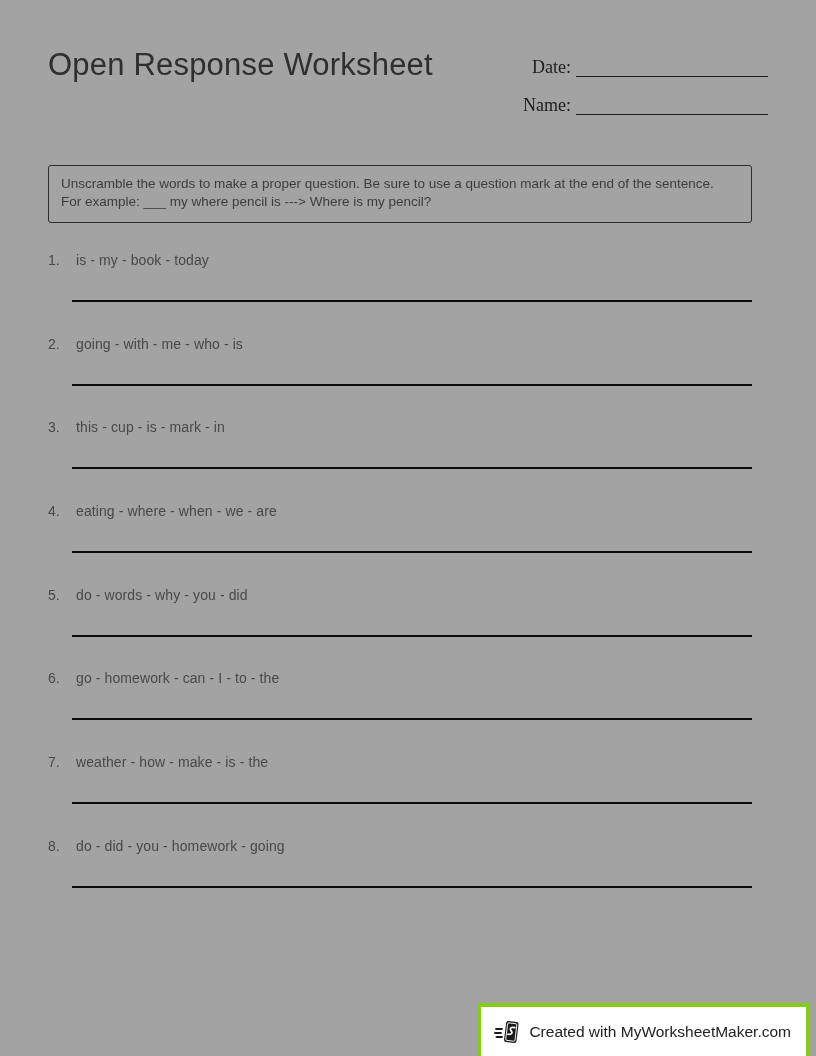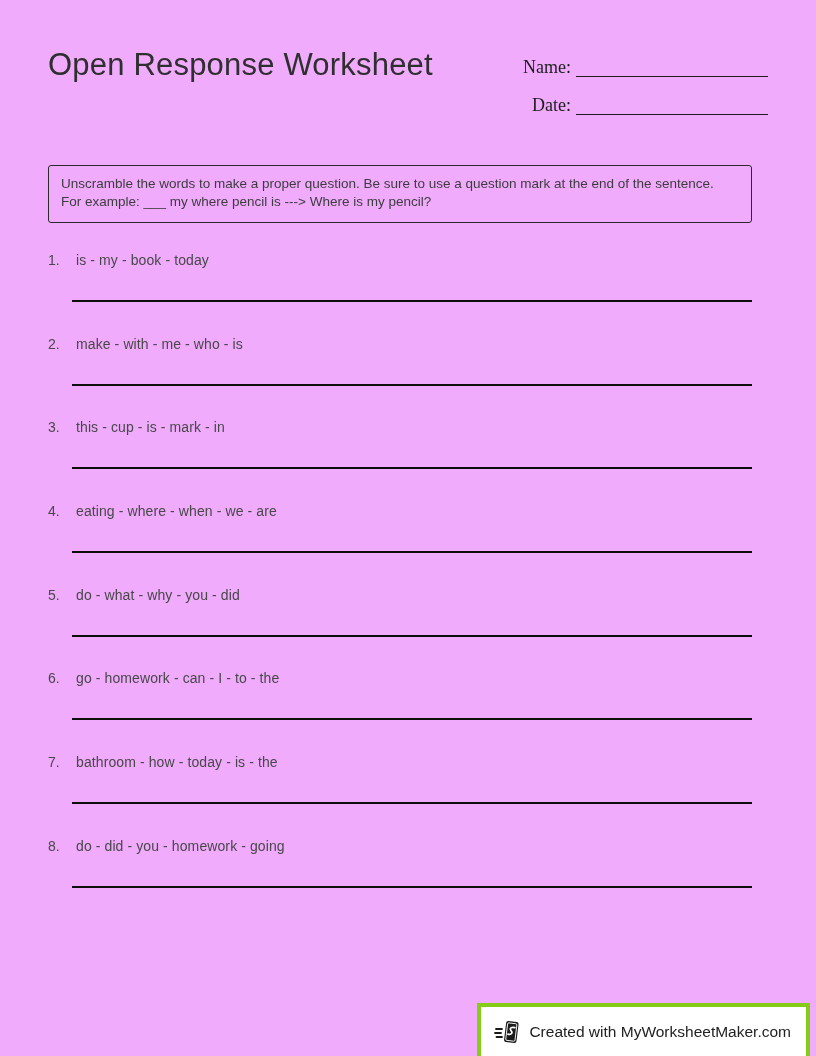--- a/index.html
+++ b/index.html
@@ -2,21 +2,21 @@
 <html><head>
 <meta charset="utf-8">
 <style>
   * { margin: 0; padding: 0; box-sizing: border-box; }
   html, body { background: #e8e8e8; }
   .page {
     position: relative;
     width: 816px;
     height: 1056px;
     margin: 0 auto;
-    background: #f0abfc;
+    background: #a3a3a3;
     font-family: "Liberation Sans", sans-serif;
     overflow: hidden;
   }
   .page-title {
     position: absolute;
     left: 48px;
     top: 47px;
     font-size: 31px;
     font-weight: 400;
     letter-spacing: 0.2px;
@@ -118,67 +118,67 @@
 </style>
 </head>
 <body>
 
 <div class="page">
 
   <h1 class="page-title">Open Response Worksheet</h1>
 
   <div class="fields">
     <div class="field-row">
+      <span class="field-label">Date:</span>
+      <span class="field-line"></span>
+    </div>
+    <div class="field-row">
       <span class="field-label">Name:</span>
       <span class="field-line"></span>
     </div>
-    <div class="field-row">
-      <span class="field-label">Date:</span>
-      <span class="field-line"></span>
-    </div>
   </div>
 
   <div class="instructions-box">
     <p class="instructions-text">Unscramble the words to make a proper question. Be sure to use a question mark at the end of the sentence. For example: ___ my where pencil is ---&gt; Where is my pencil?</p>
   </div>
 
   <ol class="items">
     <li class="item">
       <span class="item-number">1.</span>
       <span class="item-prompt">is - my - book - today</span>
       <div class="answer-line"></div>
     </li>
     <li class="item">
       <span class="item-number">2.</span>
-      <span class="item-prompt">make - with - me - who - is</span>
+      <span class="item-prompt">going - with - me - who - is</span>
       <div class="answer-line"></div>
     </li>
     <li class="item">
       <span class="item-number">3.</span>
       <span class="item-prompt">this - cup - is - mark - in</span>
       <div class="answer-line"></div>
     </li>
     <li class="item">
       <span class="item-number">4.</span>
       <span class="item-prompt">eating - where - when - we - are</span>
       <div class="answer-line"></div>
     </li>
     <li class="item">
       <span class="item-number">5.</span>
-      <span class="item-prompt">do - what - why - you - did</span>
+      <span class="item-prompt">do - words - why - you - did</span>
       <div class="answer-line"></div>
     </li>
     <li class="item">
       <span class="item-number">6.</span>
       <span class="item-prompt">go - homework - can - I - to - the</span>
       <div class="answer-line"></div>
     </li>
     <li class="item">
       <span class="item-number">7.</span>
-      <span class="item-prompt">bathroom - how - today - is - the</span>
+      <span class="item-prompt">weather - how - make - is - the</span>
       <div class="answer-line"></div>
     </li>
     <li class="item">
       <span class="item-number">8.</span>
       <span class="item-prompt">do - did - you - homework - going</span>
       <div class="answer-line"></div>
     </li>
   </ol>
 
   <div class="credit-box">

